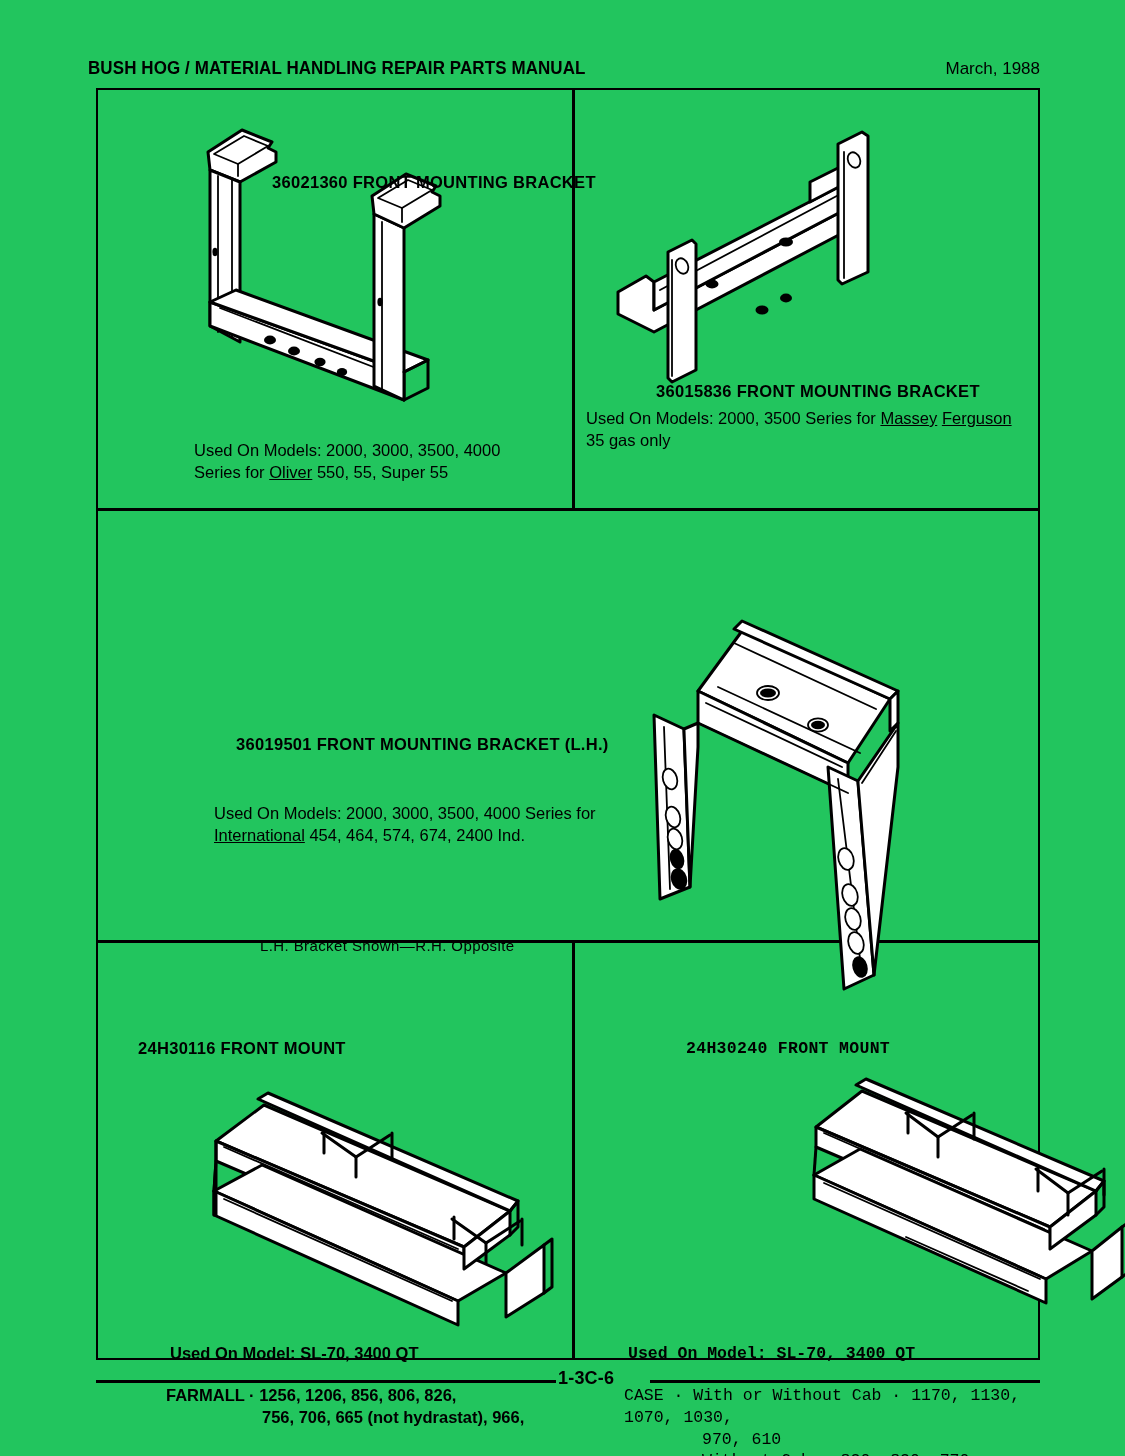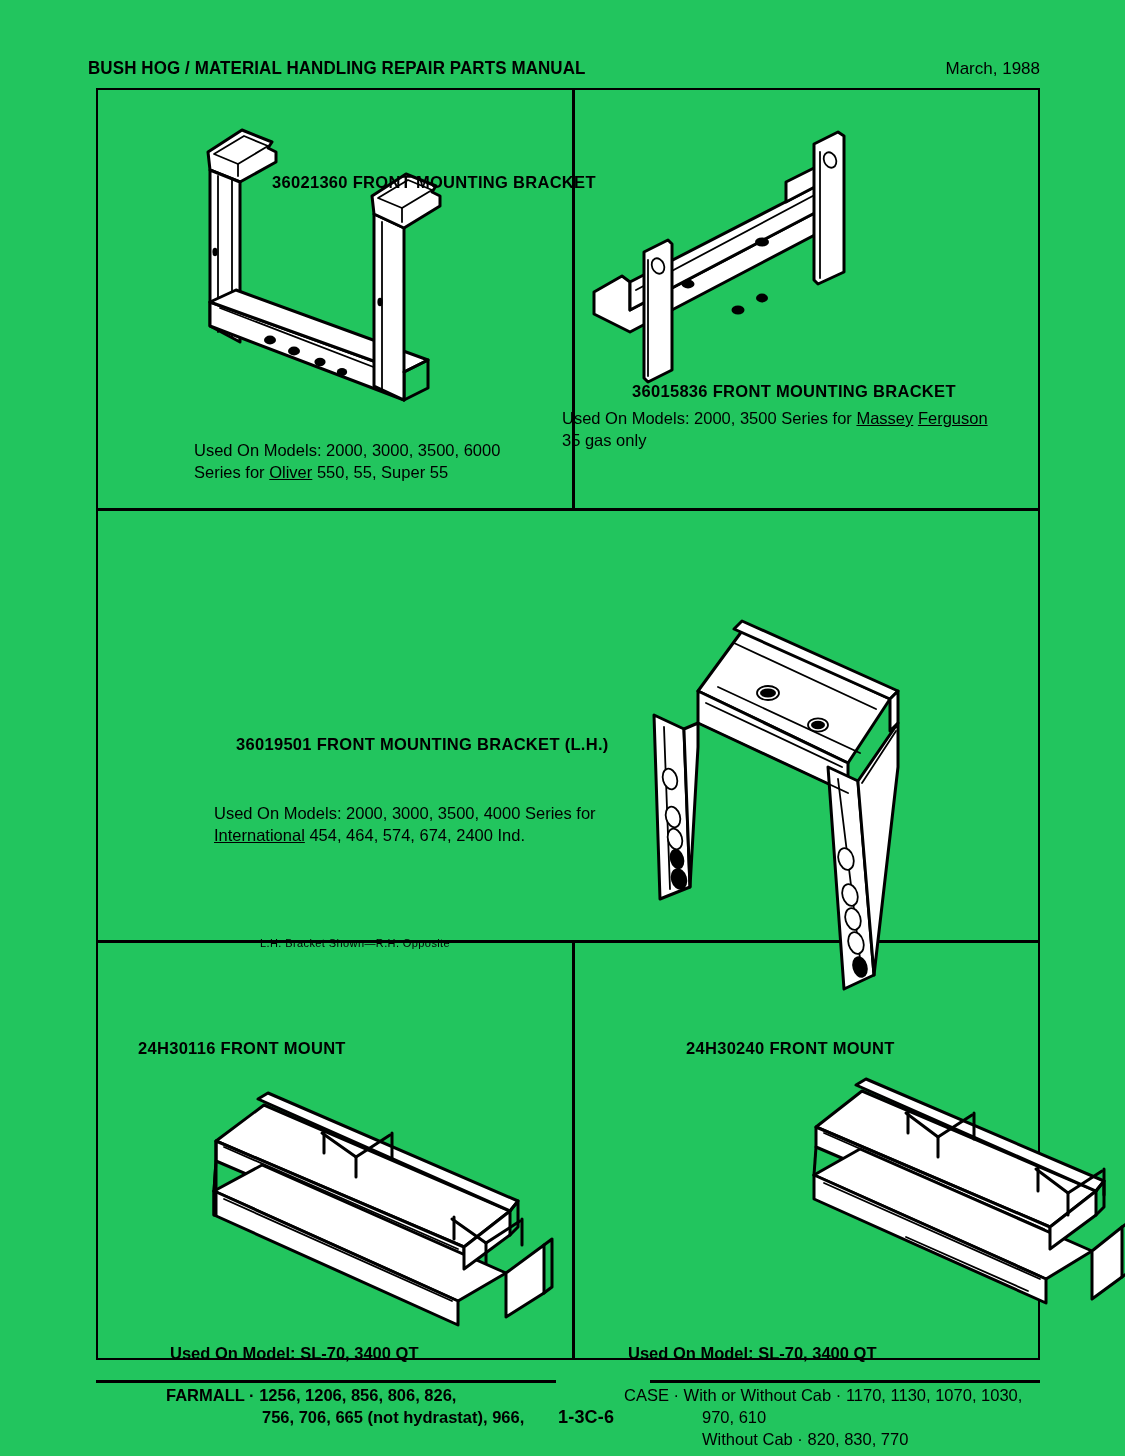--- a/index.html
+++ b/index.html
@@ -36,35 +36,35 @@
   .hrule.r1{top:418px;}
   .hrule.r2{top:850px;}
   
   .vrule{position:absolute;width:2.5px;background:#000;}
   .vrule.v1{left:474px;top:0;height:420px;}
   .vrule.v2{left:474px;top:852px;height:418px;}
 
   
   .cell{position:absolute;box-sizing:border-box;}
   .c-tl{left:0;top:0;width:548px;height:418px;}
-  .c-tr{left:452px;top:0;width:468px;height:418px;}
+  .c-tr{left:476px;top:0;width:468px;height:418px;}
   .c-mid{left:0;top:421px;width:944px;height:429px;}
   .c-bl{left:0;top:853px;width:474px;height:417px;}
-  .c-br{left:476px;top:853px;width:468px;height:435px;}
+  .c-br{left:476px;top:853px;width:468px;height:435px;font-family:Liberation Mono, monospace;}
 
   
   .part-title{
     font-size:16.5px;font-weight:bold;letter-spacing:.3px;
     white-space:nowrap;
   }
   .caption{
     font-size:16.5px;line-height:1.32;font-weight:normal;
   }
   .caption .u{text-decoration:underline;text-underline-offset:1px;}
-  .note{font-size:11px;letter-spacing:.4px;}
+  .note{font-size:15px;letter-spacing:.4px;}
 
   
   .t{position:absolute;}
 
   
   .tl-title{left:174px;top:83px;}
   .tl-cap{left:96px;top:350px;width:360px;}
   .tl-art{position:absolute;left:92px;top:14px;width:280px;height:330px;}
 
   
@@ -100,21 +100,20 @@
   }
   .footer-line{
     position:absolute;top:12px;height:2.5px;background:#000;
   }
   .footer-line.fl-left{left:0;width:460px;}
   .footer-line.fl-right{right:0;width:390px;}
   .footer-num{
     position:absolute;left:462px;top:0;
     font-size:18px;font-weight:bold;letter-spacing:.2px;
     white-space:nowrap;
-    margin-top:39px;
   }
 
   svg{display:block;overflow:visible;}
   .ln{fill:none;stroke:#000;stroke-width:3;stroke-linejoin:round;stroke-linecap:round;}
   .ln-t{fill:none;stroke:#000;stroke-width:1.8;stroke-linejoin:round;stroke-linecap:round;}
   .fillw{fill:#fff;stroke:#000;stroke-width:3;stroke-linejoin:round;}
   .fillw-t{fill:#fff;stroke:#000;stroke-width:1.8;stroke-linejoin:round;}
   .blk{fill:#000;}
 </style>
 </head>
@@ -166,21 +165,21 @@
           <path class="ln-t" d="M188 94 L218 76 L242 86 L212 104 Z"></path>
           <path class="ln-t" d="M212 104 L212 118"></path>
 
           <path class="ln" d="M214 268 L238 256 L238 284 L214 296"></path>
         </svg>
       </div>
 
       <div class="t part-title tl-title">36021360 FRONT MOUNTING BRACKET</div>
 
       <div class="t caption tl-cap">
-        <span>Used On Models:  2000, 3000, 3500, 6000</span><br>
+        <span>Used On Models:  2000, 3000, 3500, 4000</span><br>
         <span>Series for </span><span class="u">Oliver</span><span> 550, 55, Super 55</span>
       </div>
     </div>
 
     <div class="cell c-tr">
 
       <div class="tr-art">
         <svg viewBox="0 0 300 250" width="300" height="250" aria-hidden="true">
 
           <path class="fillw" d="M8 168 L36 152 L44 158 L44 186 L242 82 L242 104 L44 208 L8 190 Z"></path>

